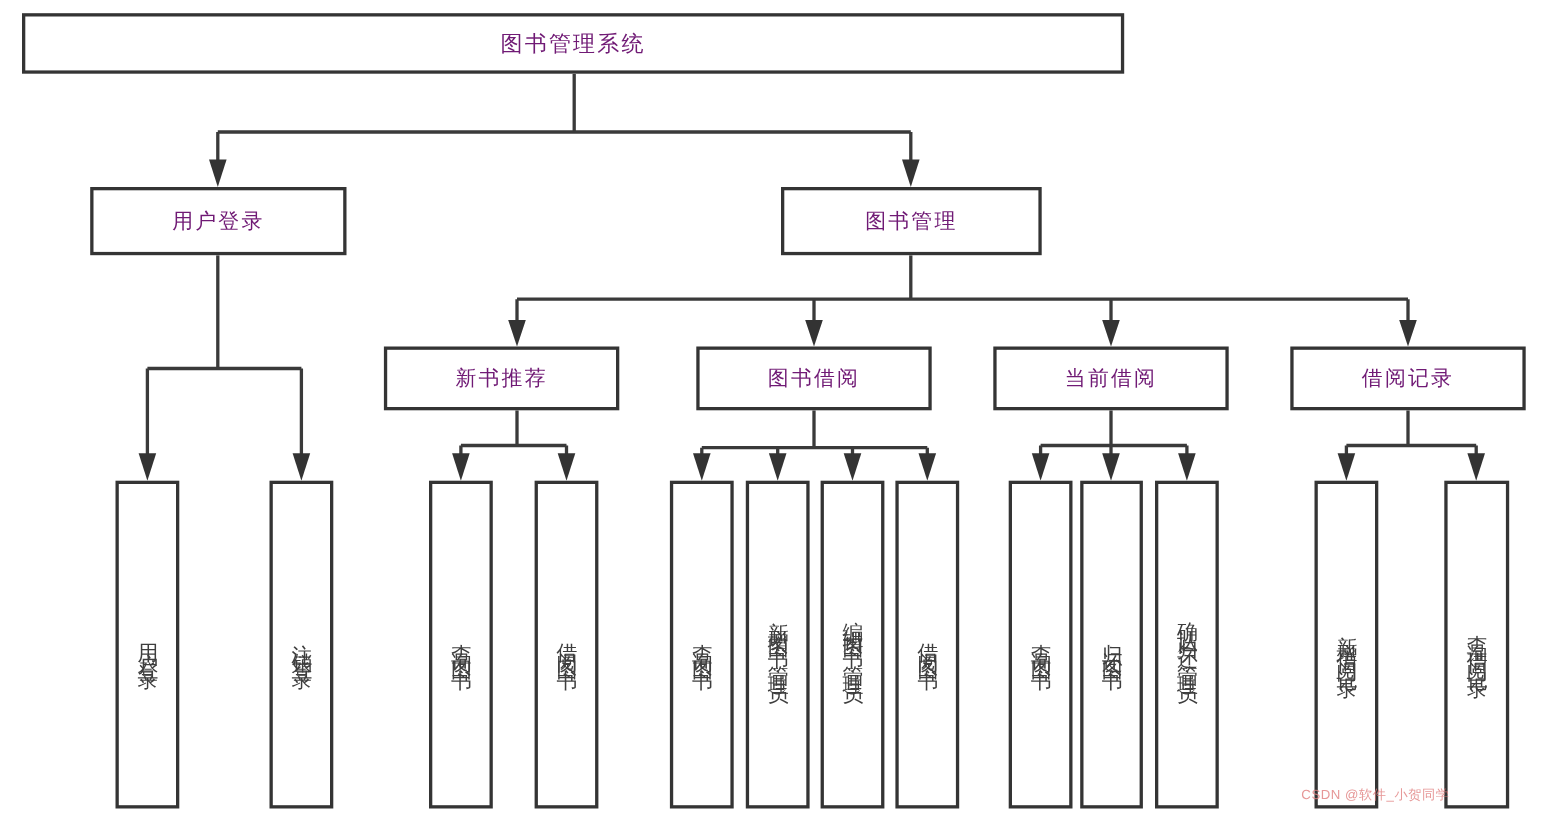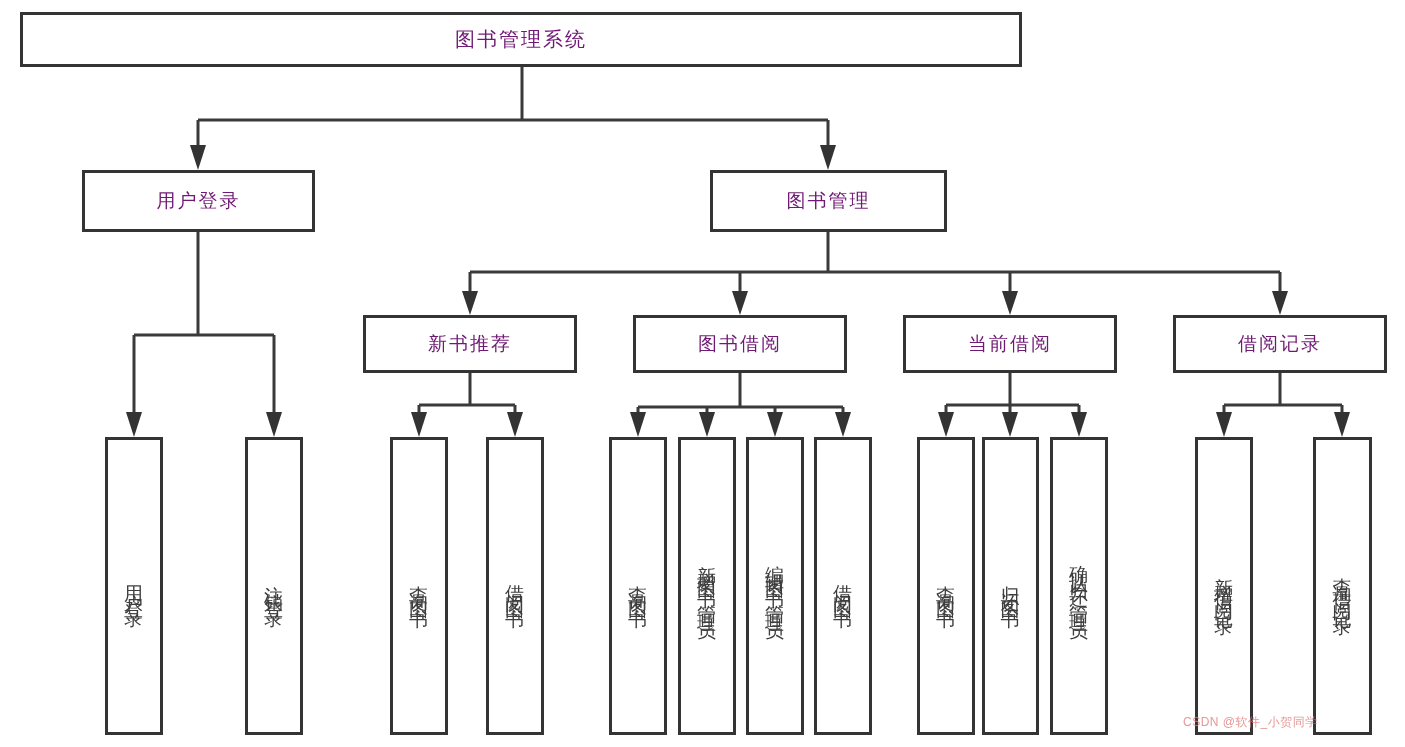--- a/index.html
+++ b/index.html
@@ -77,21 +77,21 @@
     <span>图书管理系统</span>
   </div>
 
   <div class="node" style="left:82px;top:170px;width:233px;height:62px;">
     <span>用户登录</span>
   </div>
   <div class="node" style="left:710px;top:170px;width:237px;height:62px;">
     <span>图书管理</span>
   </div>
 
-  <div class="node" style="left:363px;top:315px;width:214px;height:58px;">
+  <div class="node" style="left:349px;top:315px;width:214px;height:58px;">
     <span>新书推荐</span>
   </div>
   <div class="node" style="left:633px;top:315px;width:214px;height:58px;text-align:center;">
     <span>图书借阅</span>
   </div>
   <div class="node" style="left:903px;top:315px;width:214px;height:58px;">
     <span>当前借阅</span>
   </div>
   <div class="node" style="left:1173px;top:315px;width:214px;height:58px;">
     <span>借阅记录</span>

